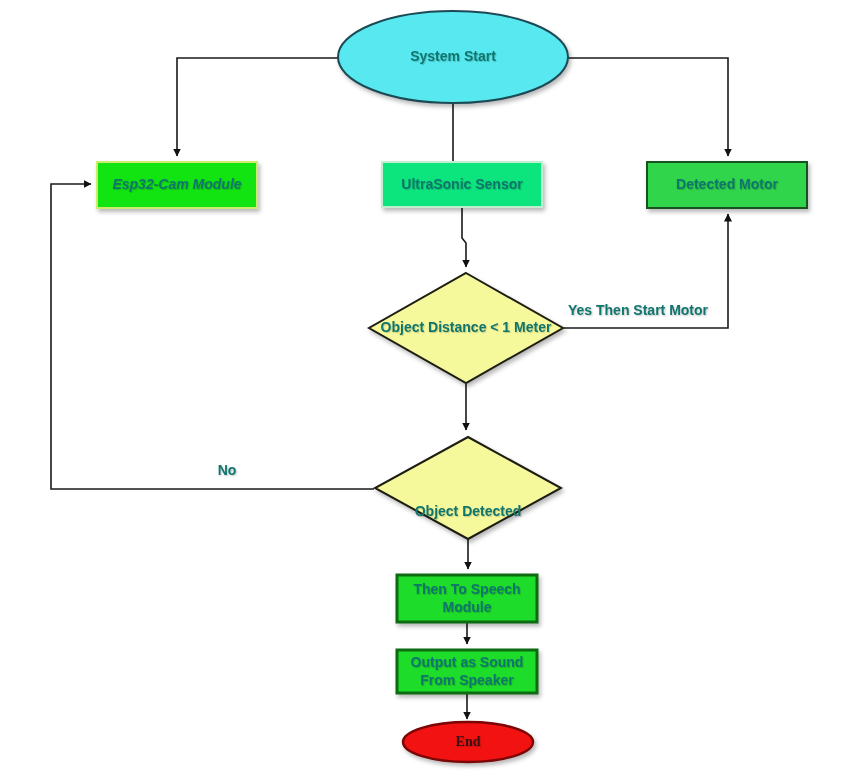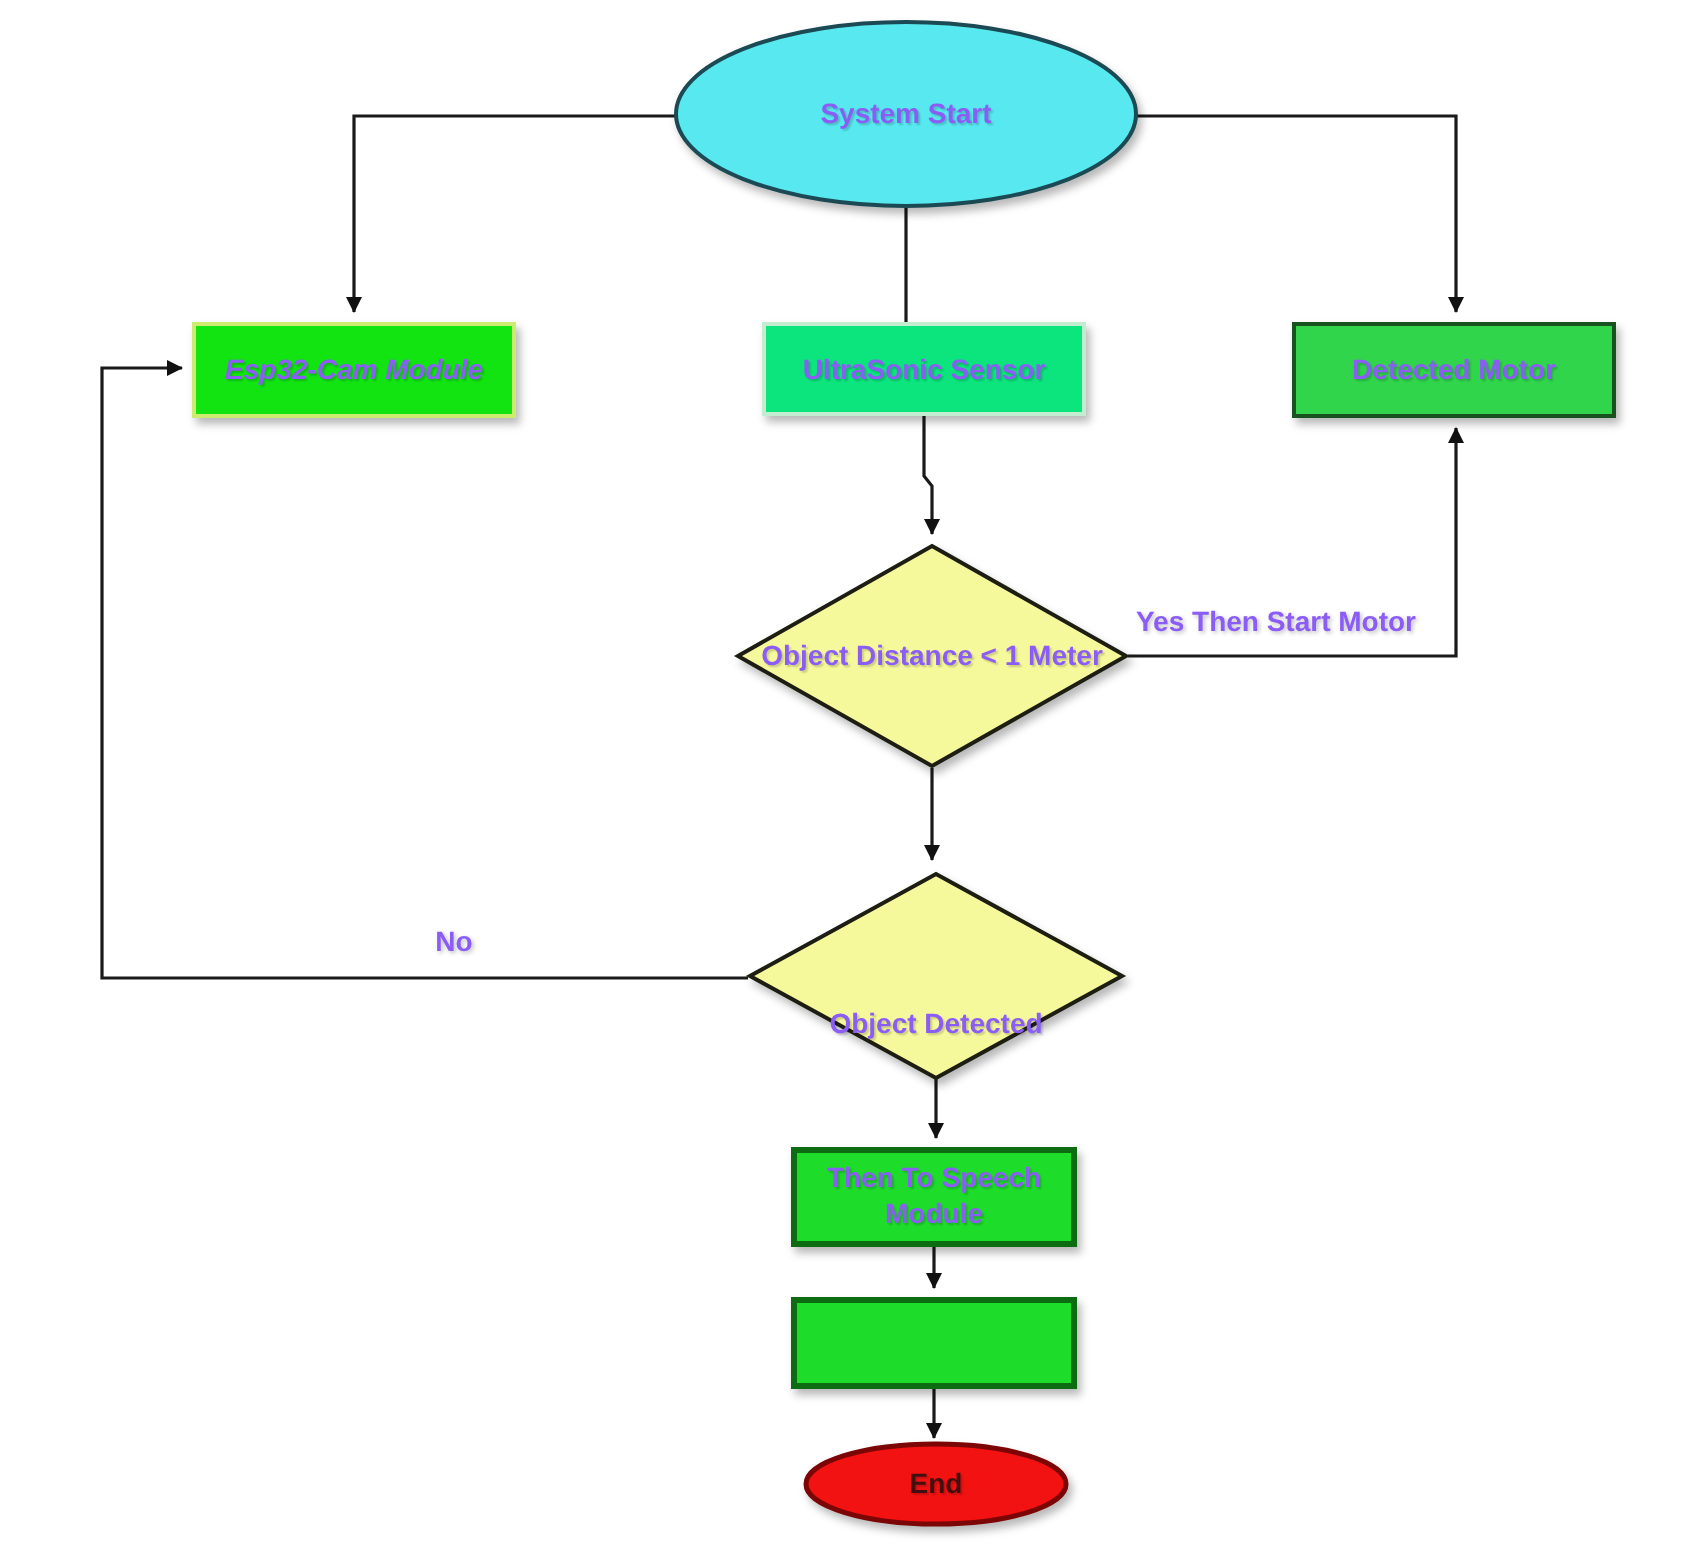--- a/index.html
+++ b/index.html
@@ -18,21 +18,21 @@
     stroke-width: 1.6;
   }
   .node {
     filter: drop-shadow(2px 3px 2px rgba(0,0,0,0.28));
   }
   .label {
     position: absolute;
     transform: translate(-50%, -50%);
     font-size: 14px;
     font-weight: bold;
-    color: #8b5cf6;
+    color: #0f766e;
     text-align: center;
     white-space: pre-line;
     line-height: 1.25;
     text-shadow: 1px 1px 1px rgba(0,0,0,0.18);
     pointer-events: none;
   }
   .label.edge-label { text-shadow: 1px 1px 2px rgba(0,0,0,0.25); }
   .label.end-label { color: #401010; }
 </style>
 </head>
@@ -89,20 +89,22 @@
 
   <div class="label" style="left:727px; top:185px;">Detected Motor</div>
 
   <div class="label" style="left:466px; top:328px;">Object Distance &lt;  1 Meter</div>
 
   <div class="label" style="left:468px; top:512px;">Object Detected</div>
 
   <div class="label" style="left:467px; top:598px;">Then To Speech
 Module</div>
 
+  <div class="label" style="left:467px; top:671px;">Output as Sound
+From Speaker</div>
 
-  <div class="label end-label" style="left:468px; top:742px;">End</div>
+  <div class="label end-label" style="left:468px; top:742px;font-family:Liberation Serif, serif;">End</div>
 
   <div class="label edge-label" style="left:638px; top:311px;">Yes Then Start Motor</div>
 
   <div class="label edge-label" style="left:227px; top:471px;">No</div>
 
 </div>
 
 </body></html>

